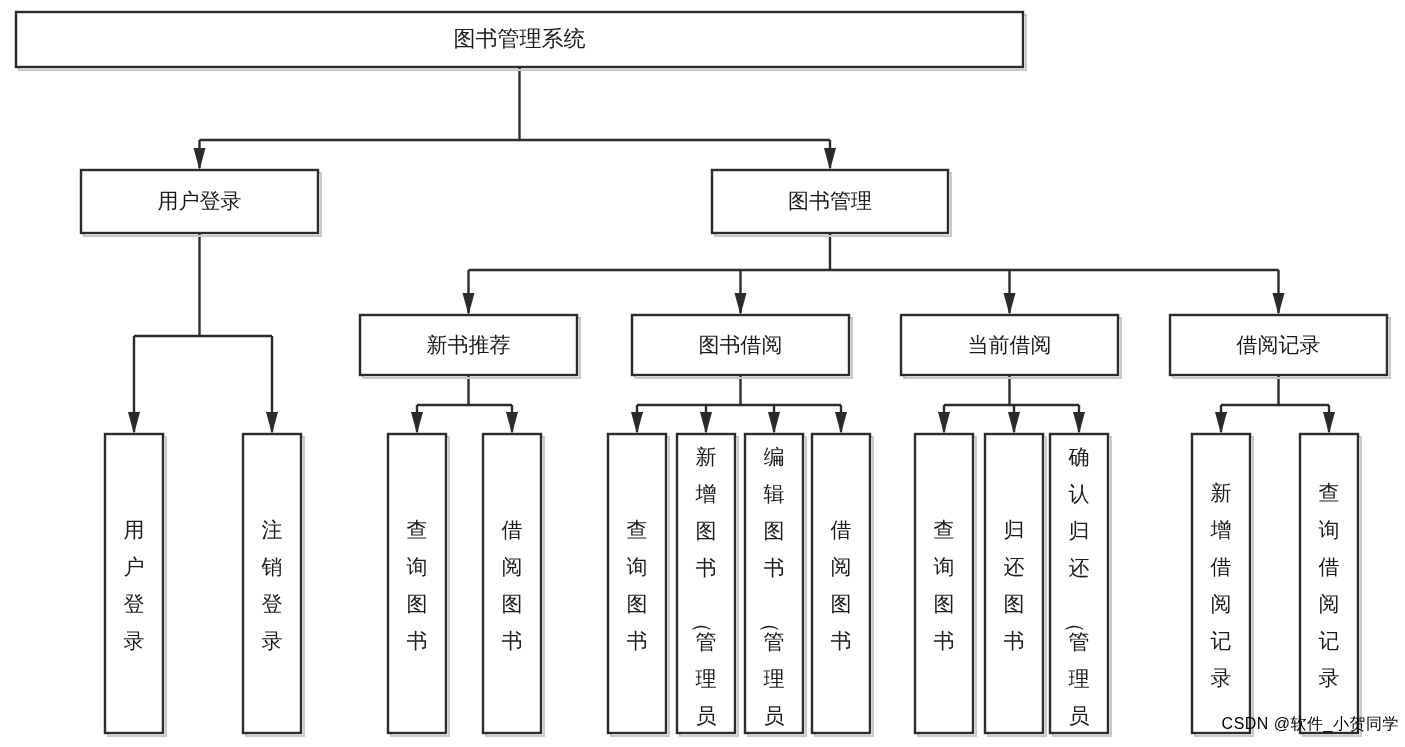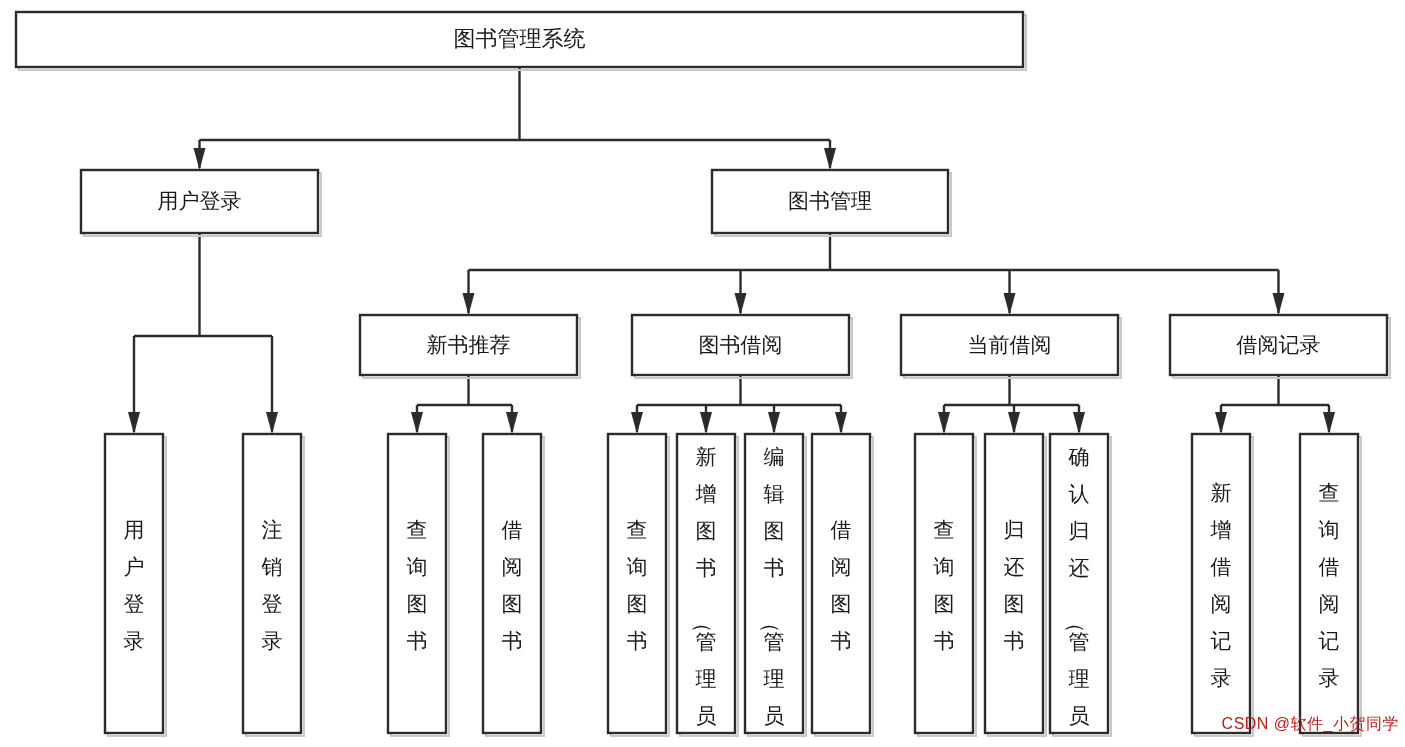--- a/index.html
+++ b/index.html
@@ -45,21 +45,21 @@
     font-family:"Liberation Sans","DejaVu Sans",sans-serif;
     font-size:21px;
     fill:#1a1a1a;
     text-anchor:middle;
   }
   .watermark{
     position:absolute;
     right:6px;
     bottom:4px;
     font-size:16px;
-    color:#b91c1c;
+    color:#000000;
     letter-spacing:.5px;
     white-space:nowrap;
     font-family:"Liberation Sans","DejaVu Sans",sans-serif;
     pointer-events:none;
   }
 </style>
 </head>
 <body>
 
 <div id="diagram-root">

